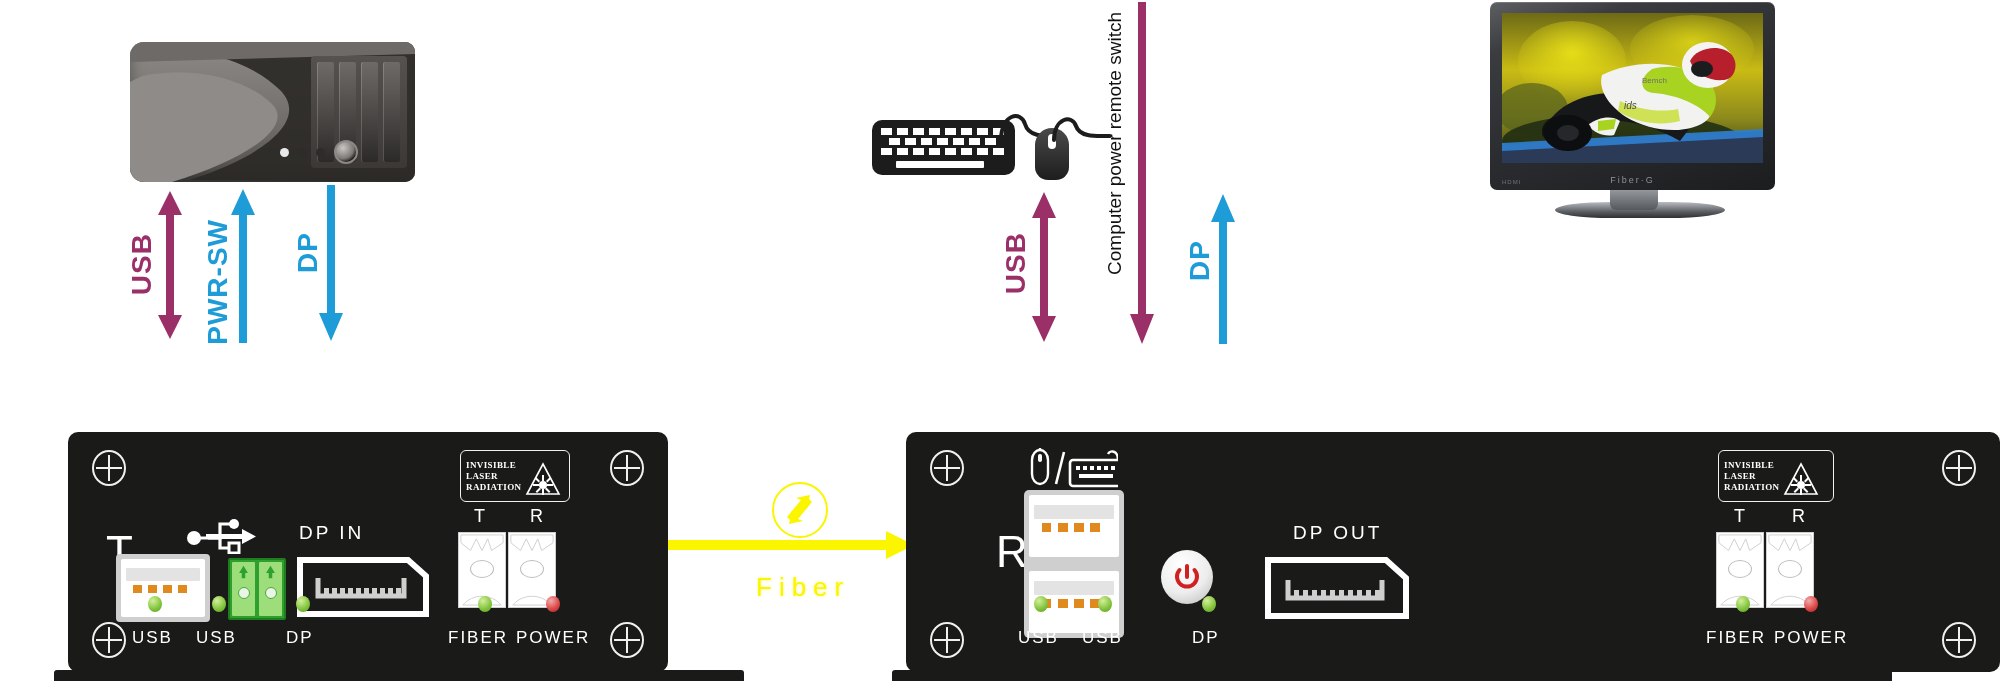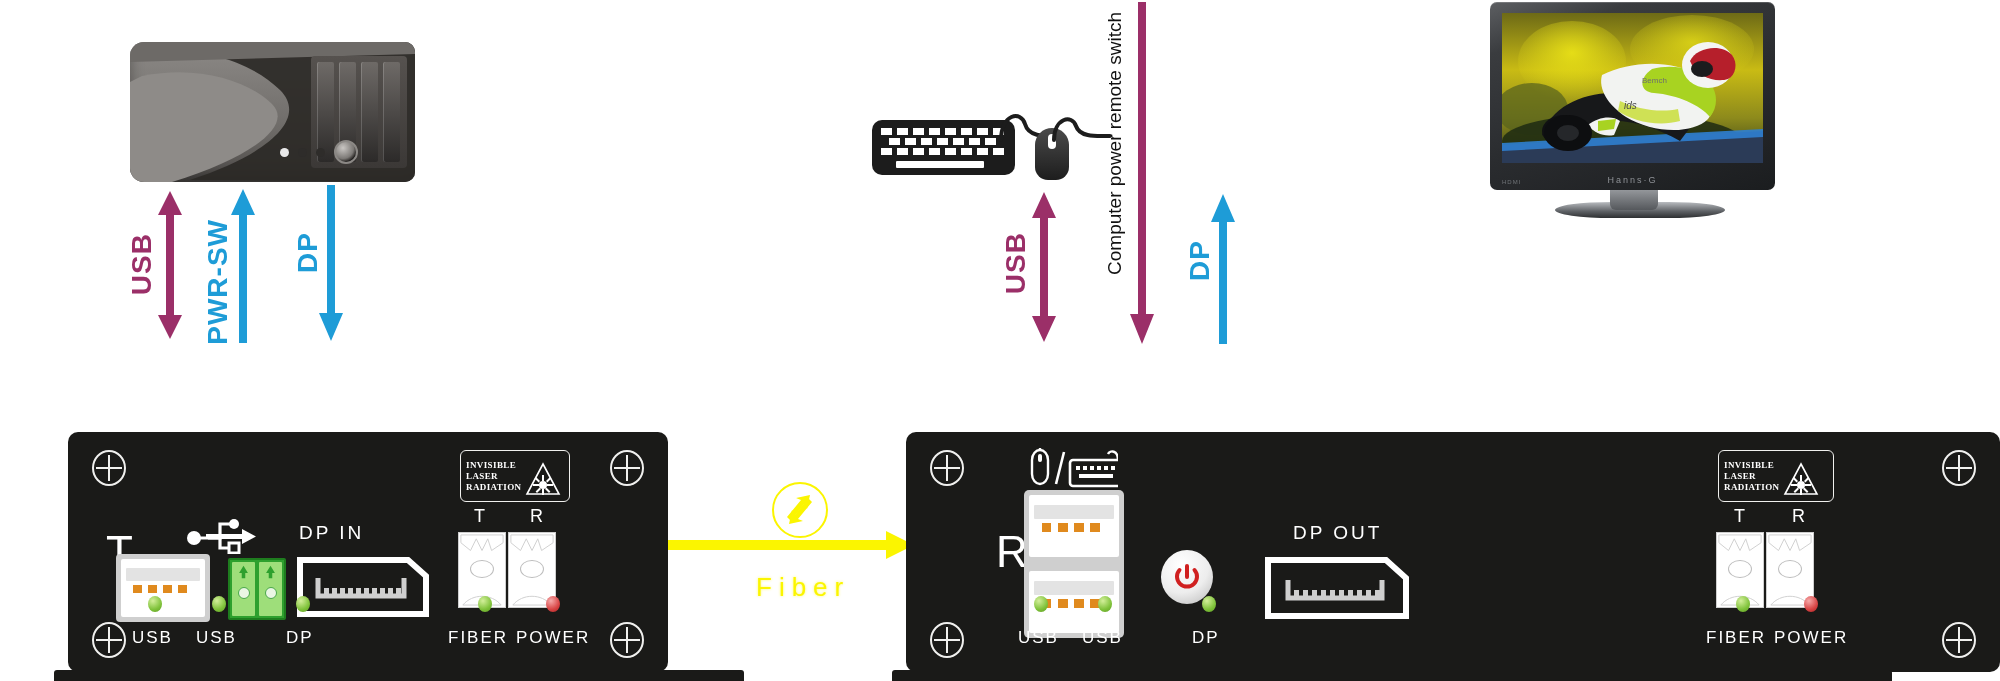--- a/index.html
+++ b/index.html
@@ -224,21 +224,21 @@
           <path d="M96,108 L114,106 L112,116 L96,118 Z" fill="#a8d321"></path>
 
           <text x="122" y="96" font-family="Liberation Sans, sans-serif" font-size="10" fill="#4a4a4a" font-style="italic">ids</text>
           <text x="140" y="70" font-family="Liberation Sans, sans-serif" font-size="8" fill="#6e6e6e">Bemch</text>
 
           <ellipse cx="66" cy="120" rx="24" ry="18" fill="#0d0e10"></ellipse>
           <ellipse cx="66" cy="120" rx="11" ry="8" fill="#25272a"></ellipse>
         </svg>
       </div>
       <div class="tv-hdmi">HDMI</div>
-      <div class="tv-brand">Hanns·G</div>
+      <div class="tv-brand">Fiber·G</div>
     </div>
   </div>
 
   <svg class="abs" style="left:148px;top:185px;" width="44" height="160">
     <path d="M22,6 L34,30 L26,30 L26,130 L34,130 L22,154 L10,130 L18,130 L18,30 L10,30 Z" fill="#9b2f68"></path>
   </svg>
   <div class="arrow-label abs" style="left:126px;top:233px;color:#9b2f68;">USB</div>
 
   <svg class="abs" style="left:226px;top:185px;" width="34" height="160">
     <path d="M17,4 L29,30 L21,30 L21,158 L13,158 L13,30 L5,30 Z" fill="#1e9cd7"></path>

